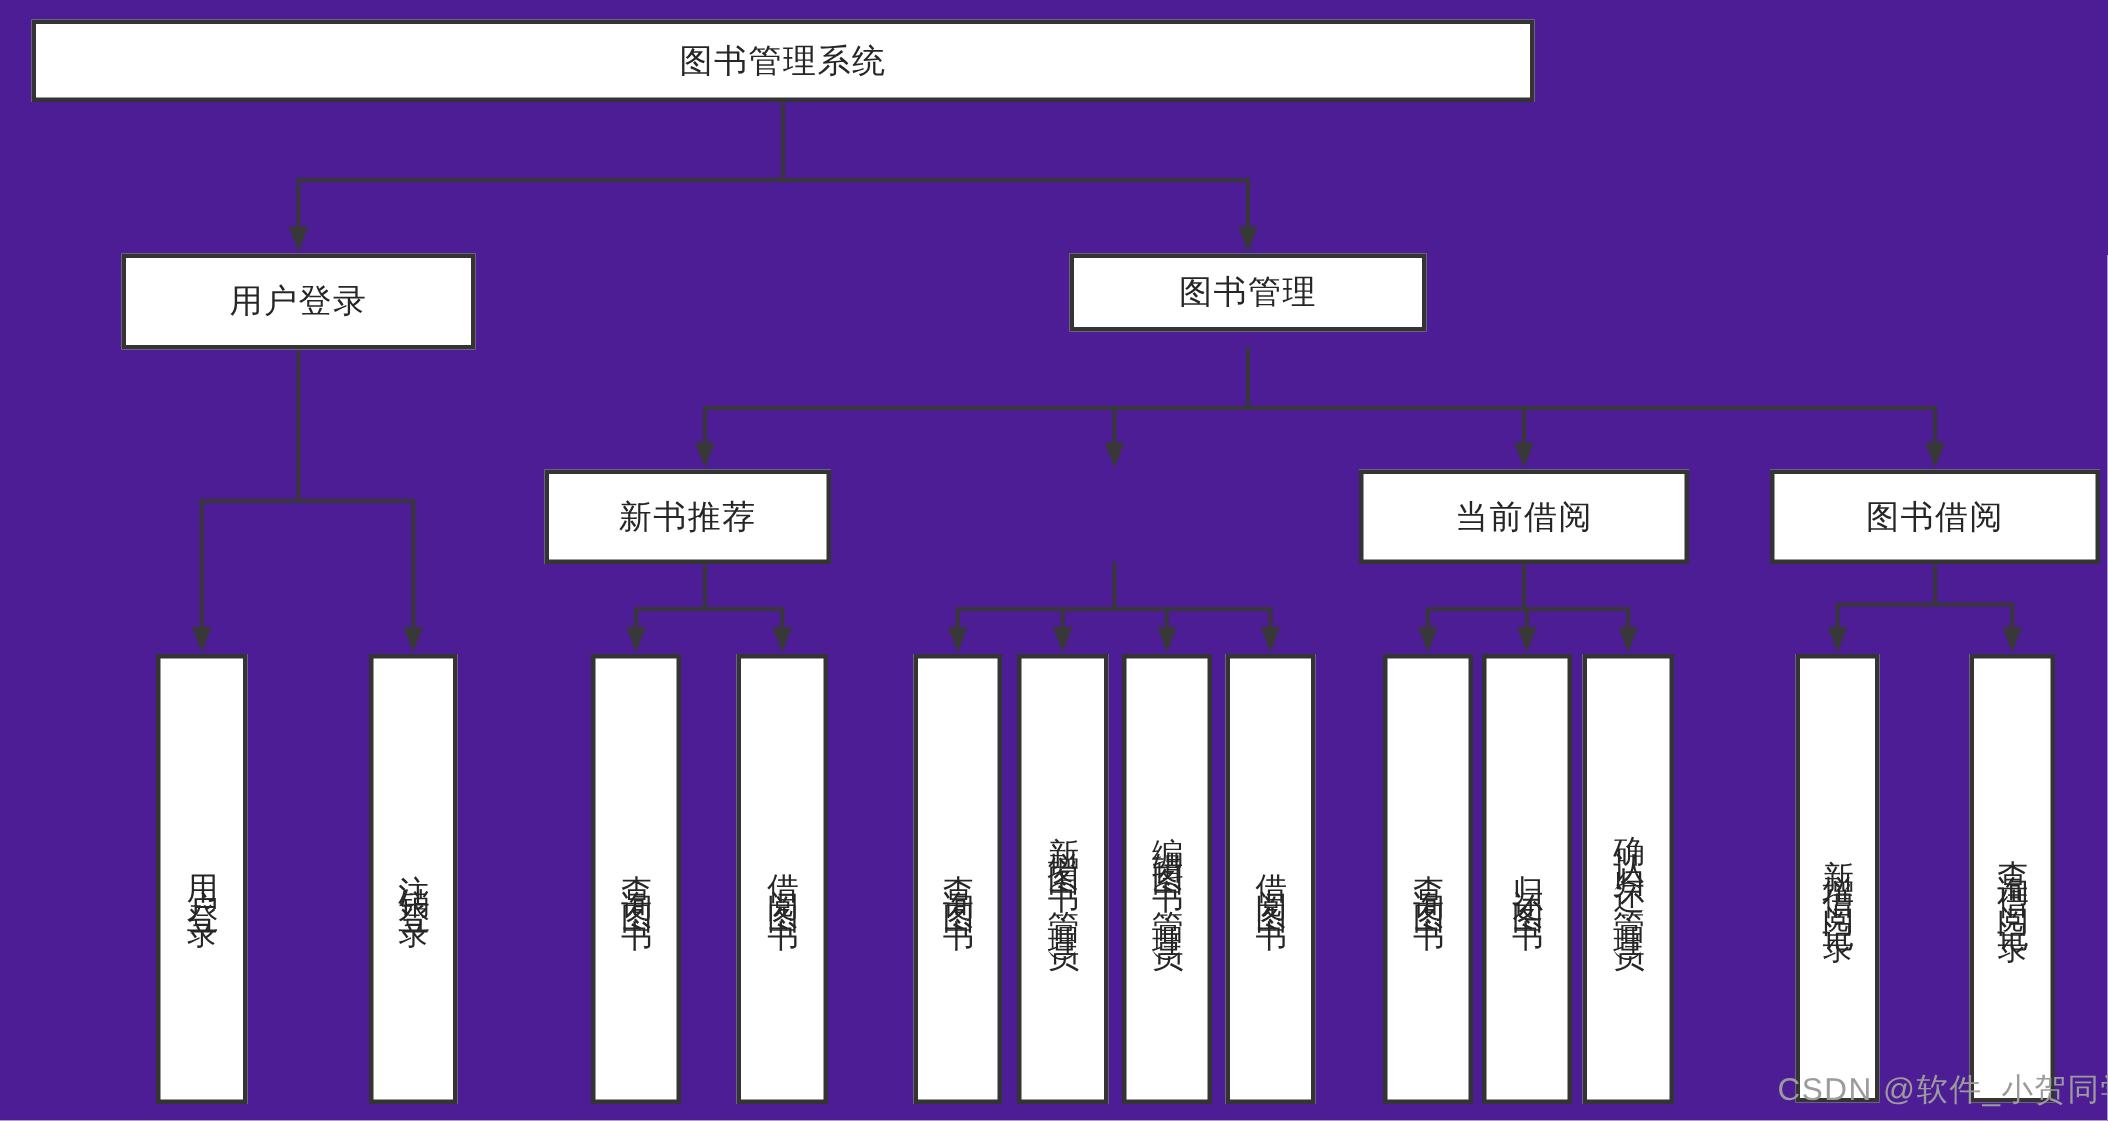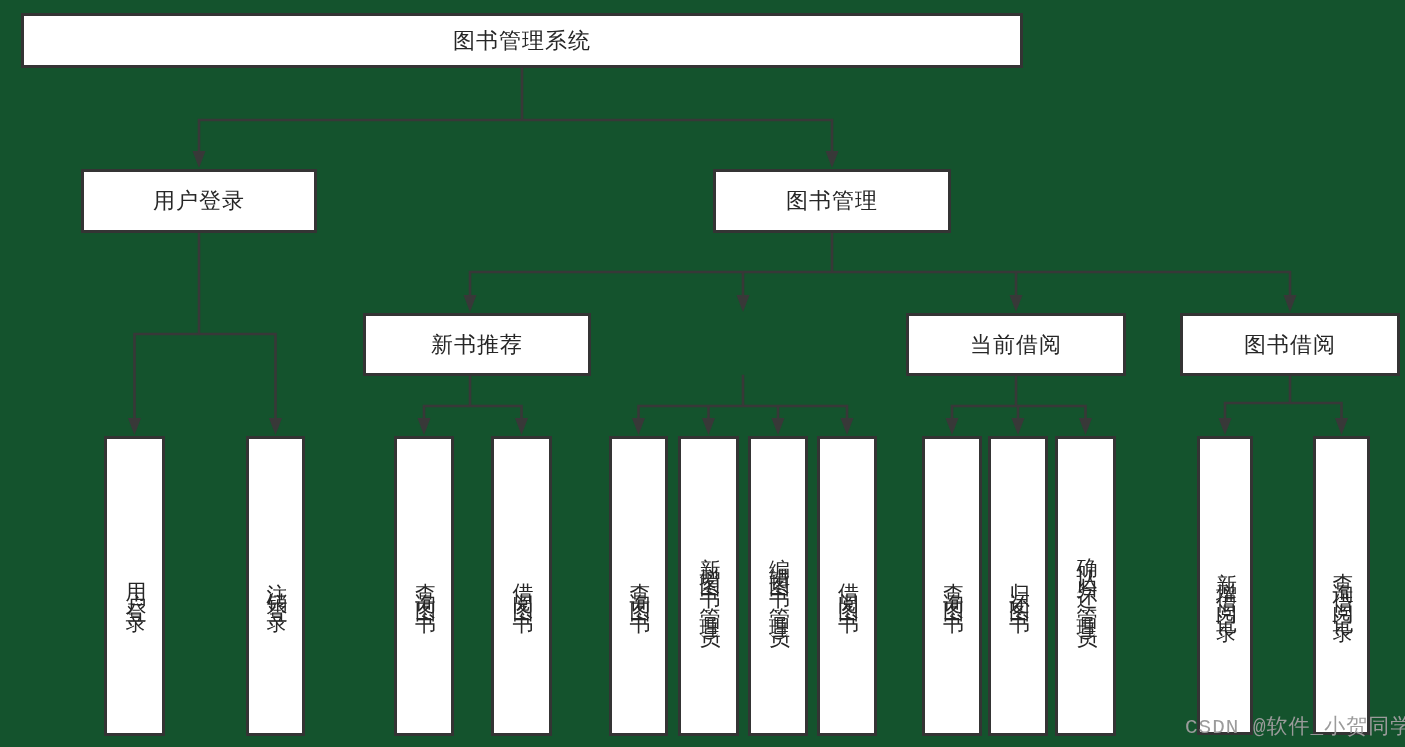--- a/index.html
+++ b/index.html
@@ -1,21 +1,21 @@
 <!DOCTYPE html>
 <html><head>
 <meta charset="utf-8">
 <style>
   html, body { margin: 0; padding: 0; background: #ffffff; }
   #stage {
     position: relative;
     width: 1405px;
     height: 747px;
-    background: #14532d;
-    font-family: Liberation Mono, monospace;
+    background: #4c1d95;
+    font-family: Liberation Sans, sans-serif;
     color: #262626;
     overflow: hidden;
   }
   #wires {
     position: absolute;
     left: 0; top: 0;
     width: 1405px; height: 747px;
     z-index: 1;
   }
   .node {
@@ -98,25 +98,25 @@
     </g>
   </svg>
 
   <div class="node" style="left:21px; top:13px; width:1002px; height:55px;">
     <span>图书管理系统</span>
   </div>
 
   <div class="node" style="left:81px; top:169px; width:236px; height:64px;">
     <span>用户登录</span>
   </div>
-  <div class="node" style="left:713px; top:169px; width:238px; height:64px;">
+  <div class="node" style="left:713px; top:169px; width:238px; height:52px;">
     <span>图书管理</span>
   </div>
 
-  <div class="node" style="left:363px; top:313px; width:228px; height:63px;">
+  <div class="node" style="left:363px; top:313px; width:191px; height:63px;">
     <span>新书推荐</span>
   </div>
   <div class="node" style="left:906px; top:313px; width:220px; height:63px;">
     <span>当前借阅</span>
   </div>
   <div class="node" style="left:1180px; top:313px; width:220px; height:63px;">
     <span>图书借阅</span>
   </div>
 
   <div class="node leaf" style="left:104px; top:436px; width:61px; height:300px;">

